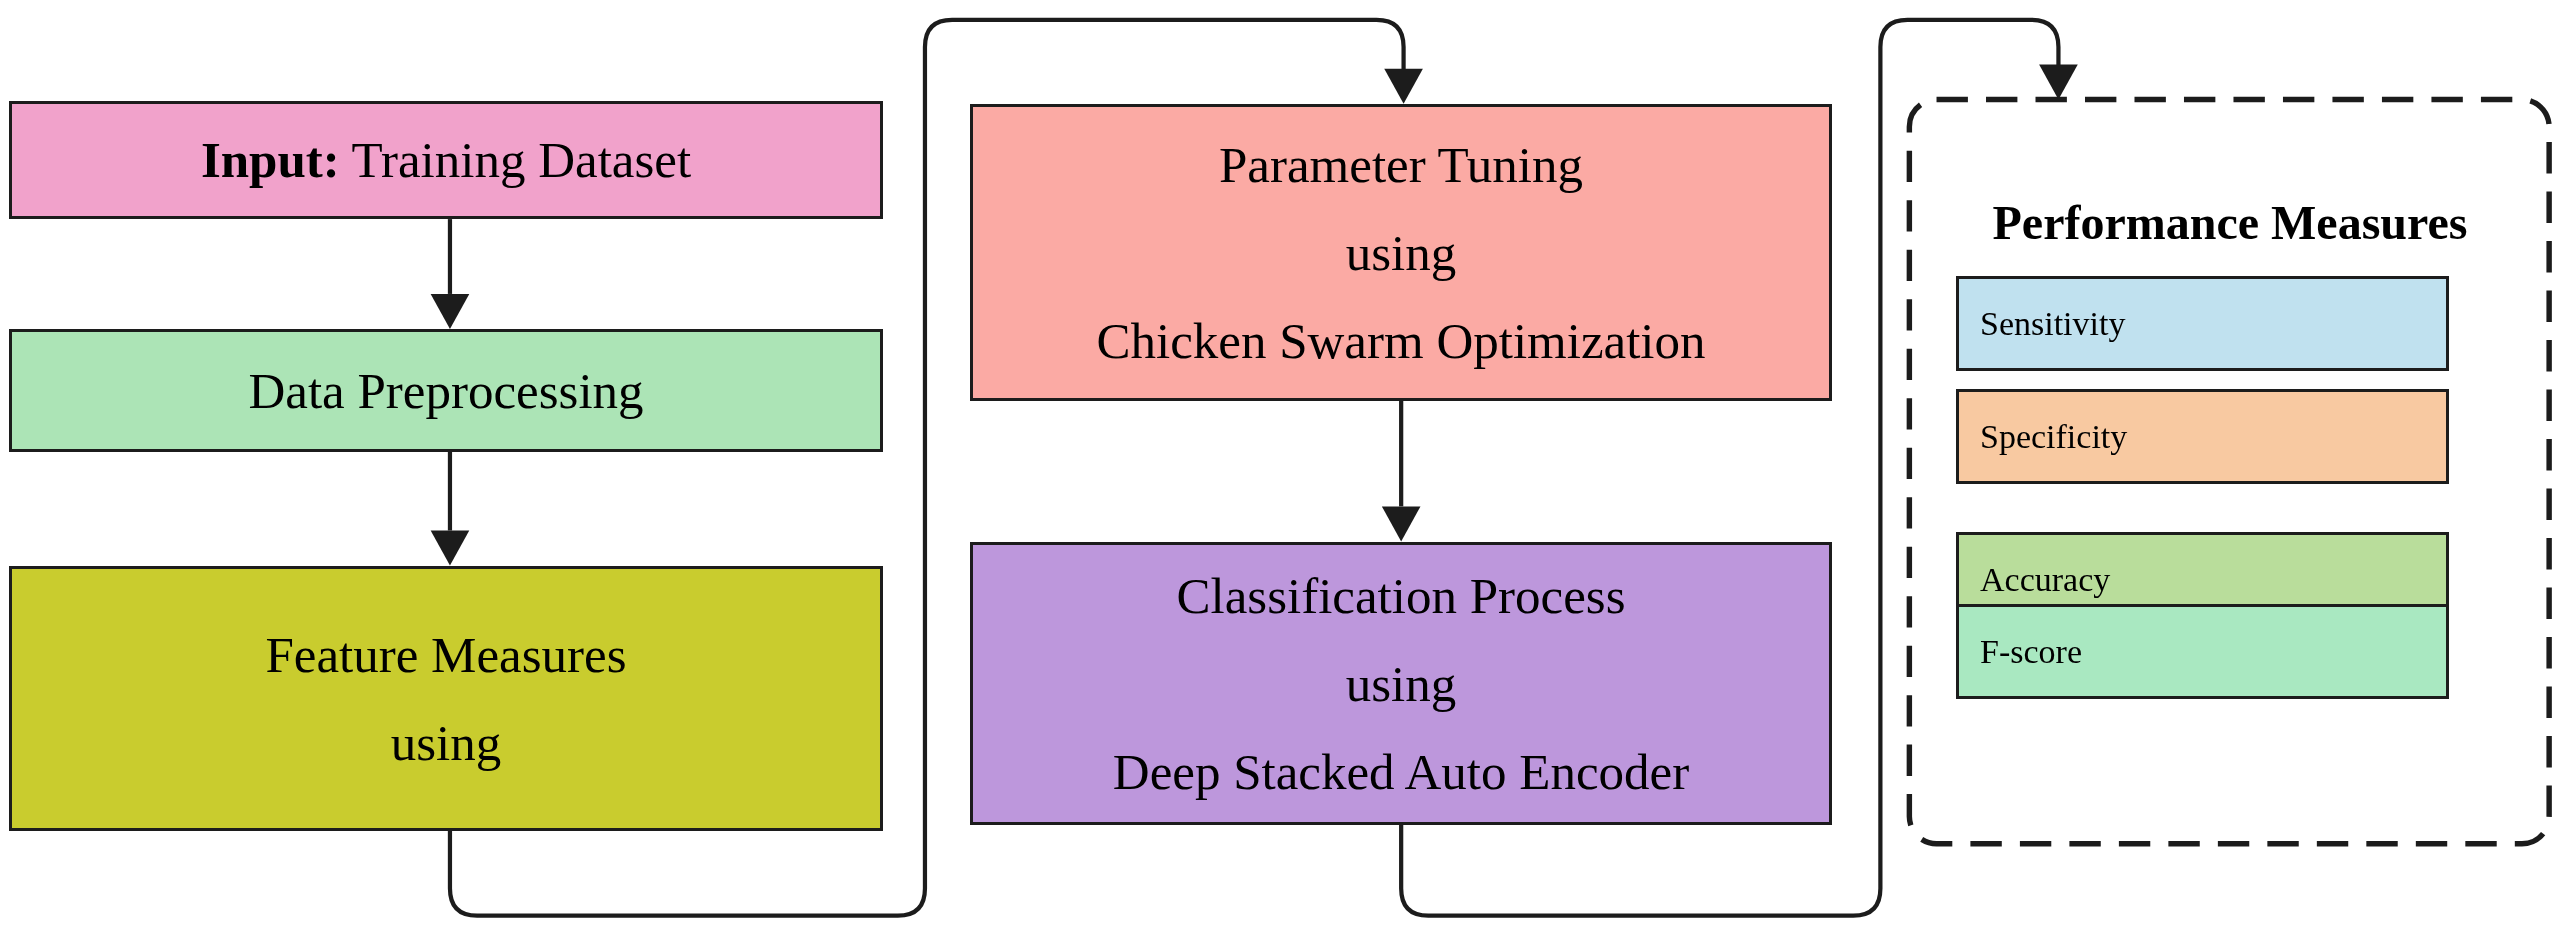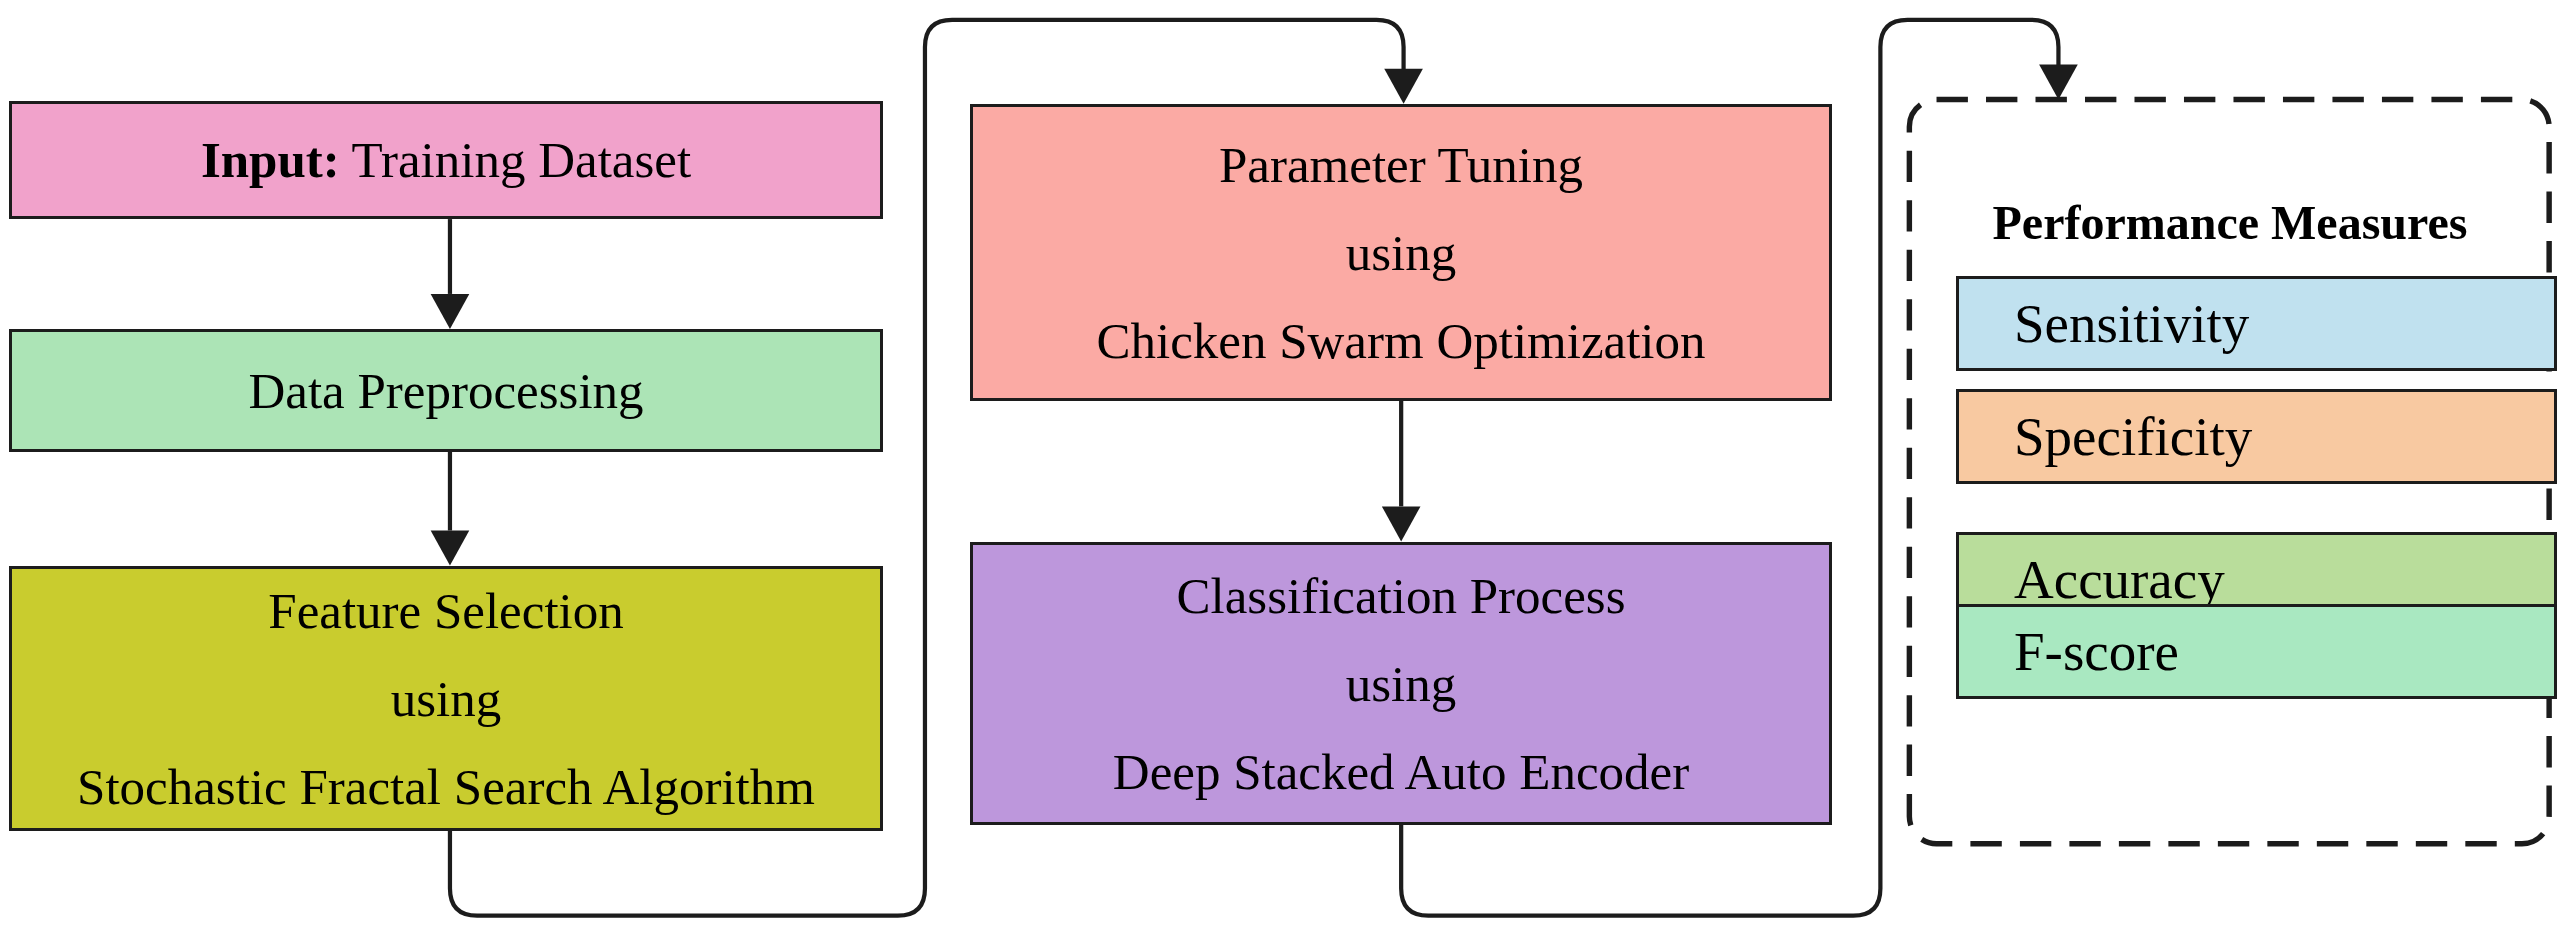--- a/index.html
+++ b/index.html
@@ -34,26 +34,26 @@
   .classification-box {left:970px; top:542px; width:862px; height:283px; background:#bd97dc;}
   
   .pm-title{
     position:absolute;
     left:1910px; top:186px; width:640px; height:72px;
     display:flex;align-items:center;justify-content:center;
     font-size:48px;font-weight:bold;white-space:nowrap;
   }
   .metric{
     position:absolute;
-    left:1956px; width:601px; height:95px;
+    left:1956px; width:493px; height:95px;
     border:3.6px solid #1c1c1c;
     box-sizing:border-box;
     display:flex;align-items:center;
-    padding-left:55px;
-    font-size:55px;
+    padding-left:21px;
+    font-size:34px;
   }
   .metric-0{top:276px;  background:#c0e1ef;}
   .metric-1{top:389px;  background:#f8c9a1;}
   .metric-2{top:497px;  background:#b9dd9b;}
   .metric-3{top:604px; background:#a9e8c1;}
   .bold{font-weight:bold;}
 </style>
 </head>
 <body>
 
@@ -83,23 +83,22 @@
 
   <div class="box preprocess-box" style="background-color: rgb(172, 228, 182);">
     <div class="ln">Data Preprocessing</div>
   </div>
 
   <div class="box input-box" style="background-color: rgb(241, 162, 203);">
     <div class="ln"><span class="bold">Input:</span><span> Training Dataset</span></div>
   </div>
 
   <div class="box feature-box" style="background-color: rgb(201, 204, 46);">
-    <div class="ln">Feature Selection</div>
+    <div class="ln">Feature Measures</div>
     <div class="ln">using</div>
-    <div class="ln">Stochastic Fractal Search Algorithm</div>
   </div>
 
   <div class="box tuning-box" style="background-color: rgb(251, 170, 164);">
     <div class="ln">Parameter Tuning</div>
     <div class="ln">using</div>
     <div class="ln">Chicken Swarm Optimization</div>
   </div>
 
   <div class="box classification-box" style="background-color: rgb(189, 151, 220);">
     <div class="ln">Classification Process</div>

